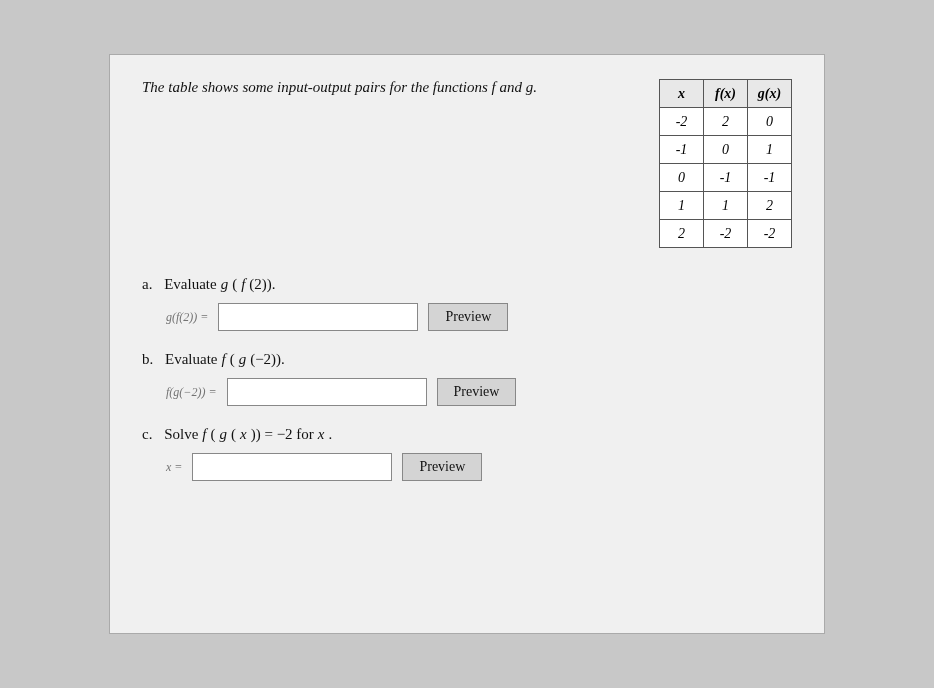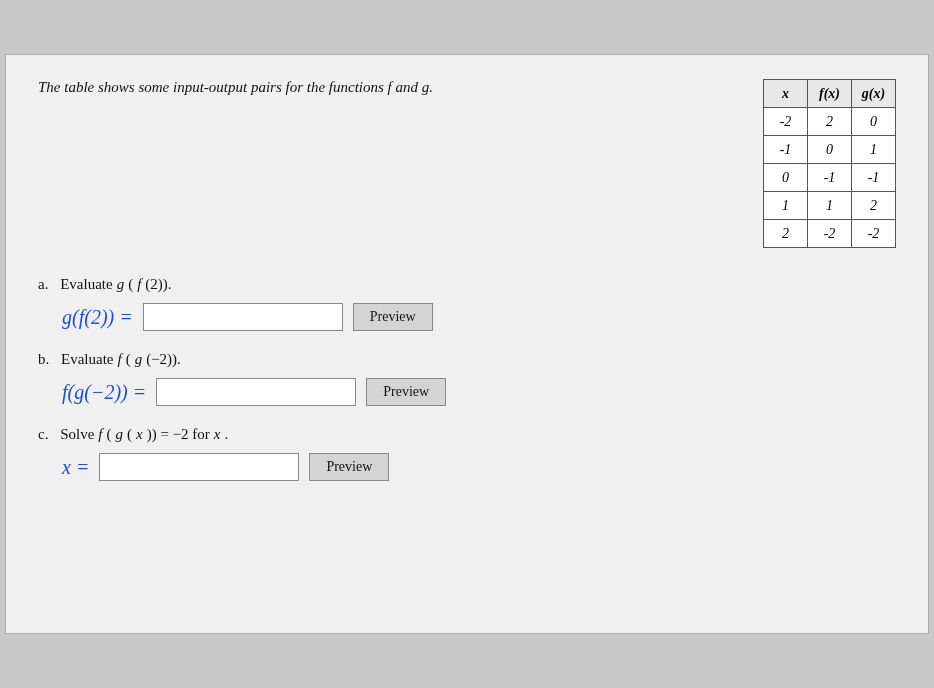--- a/index.html
+++ b/index.html
@@ -9,21 +9,21 @@
       display: flex;
       justify-content: center;
       align-items: center;
       min-height: 100vh;
       font-family: Georgia, 'Times New Roman', serif;
     }
 
     .card {
       background: #f0f0f0;
       border: 1.5px solid #aaa;
-      width: 924px;
+      width: 716px;
       min-height: 580px;
       padding: 24px 32px 32px 32px;
       position: relative;
     }
 
     .intro-text {
       font-size: 15px;
       color: #111;
       margin-bottom: 18px;
       font-style: italic;
@@ -79,23 +79,23 @@
     }
 
     .equation-row {
       display: flex;
       align-items: center;
       gap: 10px;
       margin-left: 24px;
     }
 
     .eq-text {
-      font-size: 20px;
-      font-style: italic;
-      color: #1d4ed8;
+      font-size: 12px;
+      font-style: italic;
+      color: #737373;
       white-space: nowrap;
     }
 
     .answer-input {
       width: 200px;
       height: 28px;
       border: 1.5px solid #888;
       background: #fff;
       font-size: 14px;
       padding: 2px 6px;

